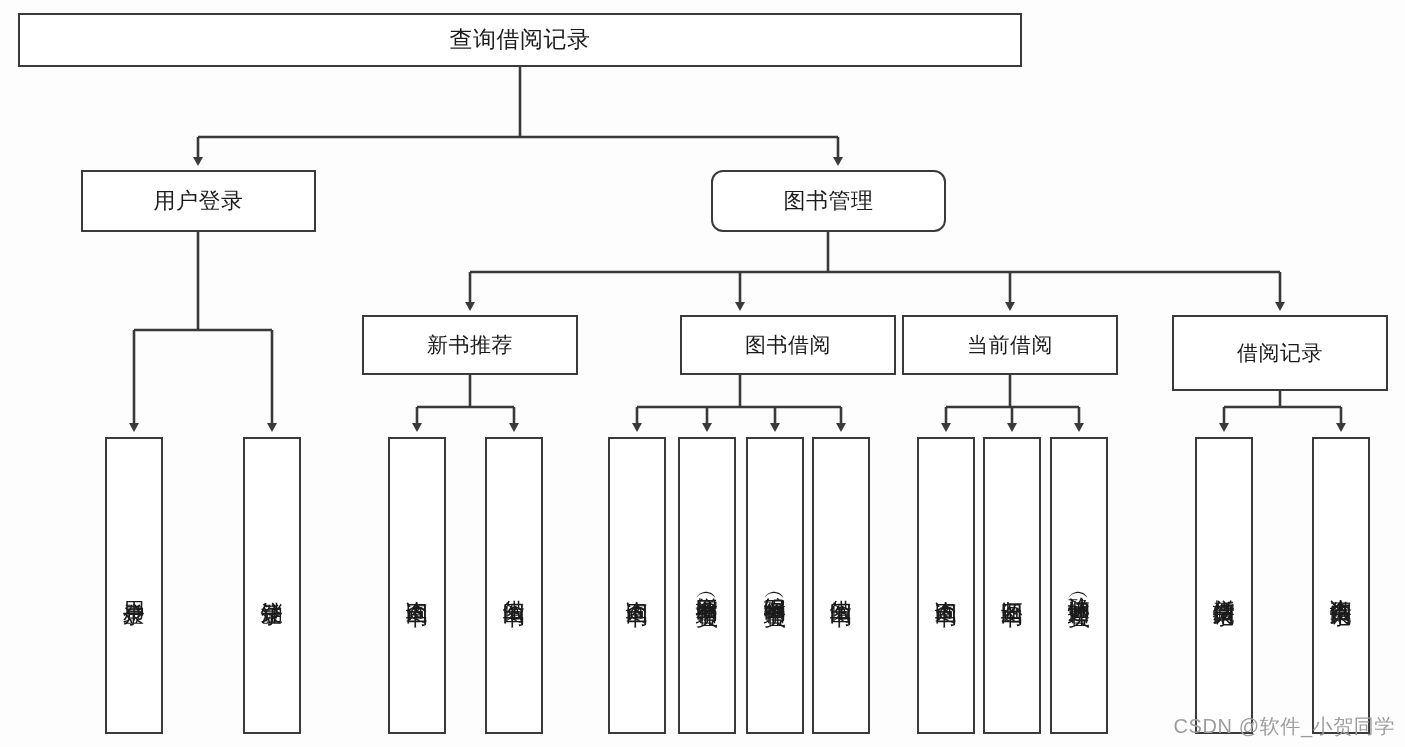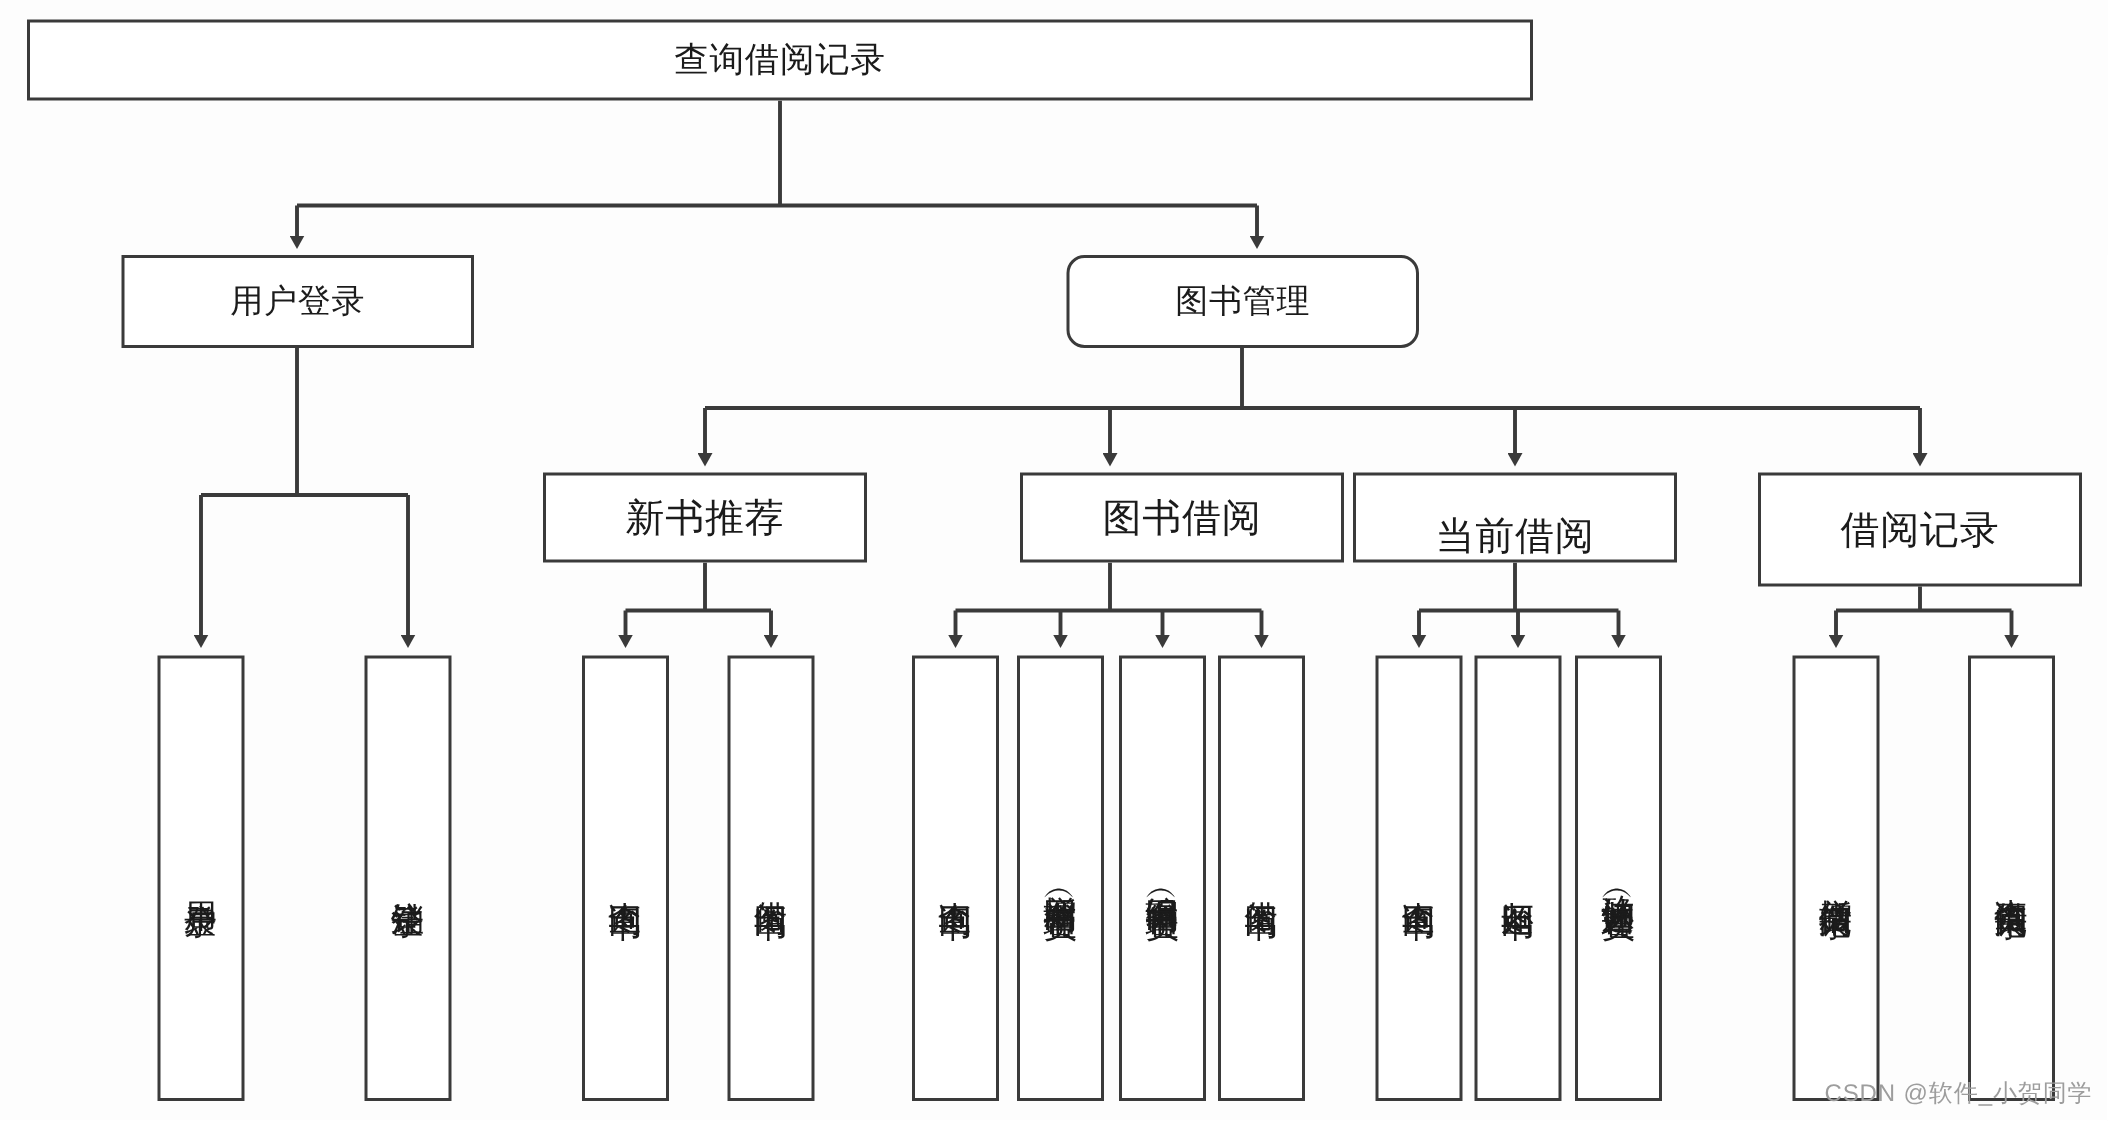--- a/index.html
+++ b/index.html
@@ -37,39 +37,39 @@
     z-index: 2;
   }
   .node-label {
     display: block;
     text-align: center;
     line-height: 1.18;
     letter-spacing: 0.5px;
   }
   .node.root .node-label { font-size: 23px; }
   .node.l2 .node-label { font-size: 22px; }
-  .node.l3 .node-label { font-size: 26px; }
+  .node.l3 .node-label { font-size: 21px; }
   .node.leaf {
     align-items: center;
     justify-content: center;
     padding: 6px 2px;
   }
   .node.leaf .node-label {
     writing-mode: vertical-rl;
     text-orientation: upright;
     font-size: 22px;
     line-height: 1.06;
     letter-spacing: 1.5px;
     white-space: nowrap;
   }
   #watermark {
     position: absolute;
     right: 10px;
     bottom: 7px;
-    font-size: 16px;
+    font-size: 20px;
     color: #9d9d9d;
     letter-spacing: 0.6px;
     z-index: 5;
     white-space: nowrap;
   }
 </style>
 </head>
 <body>
 
 <div id="canvas">
@@ -134,21 +134,21 @@
   <div class="node l2" style="left:711px; top:170px; width:235px; height:62px;border-radius:12px;">
     <span class="node-label">图书管理</span>
   </div>
 
   <div class="node l3" style="left:362px; top:315px; width:216px; height:60px;">
     <span class="node-label">新书推荐</span>
   </div>
   <div class="node l3" style="left:632px; top:315px; width:216px; height:60px;margin-left:48px;">
     <span class="node-label">图书借阅</span>
   </div>
-  <div class="node l3" style="left:902px; top:315px; width:216px; height:60px;align-items:flex-end;">
+  <div class="node l3" style="left:902px; top:315px; width:216px; height:60px;">
     <span class="node-label">当前借阅</span>
   </div>
   <div class="node l3" style="left:1172px; top:315px; width:216px; height:76px;">
     <span class="node-label">借阅记录</span>
   </div>
 
   <div class="node leaf" style="left:105px; top:437px; width:58px; height:297px;">
     <span class="node-label">用户登录</span>
   </div>
   <div class="node leaf" style="left:243px; top:437px; width:58px; height:297px;">

